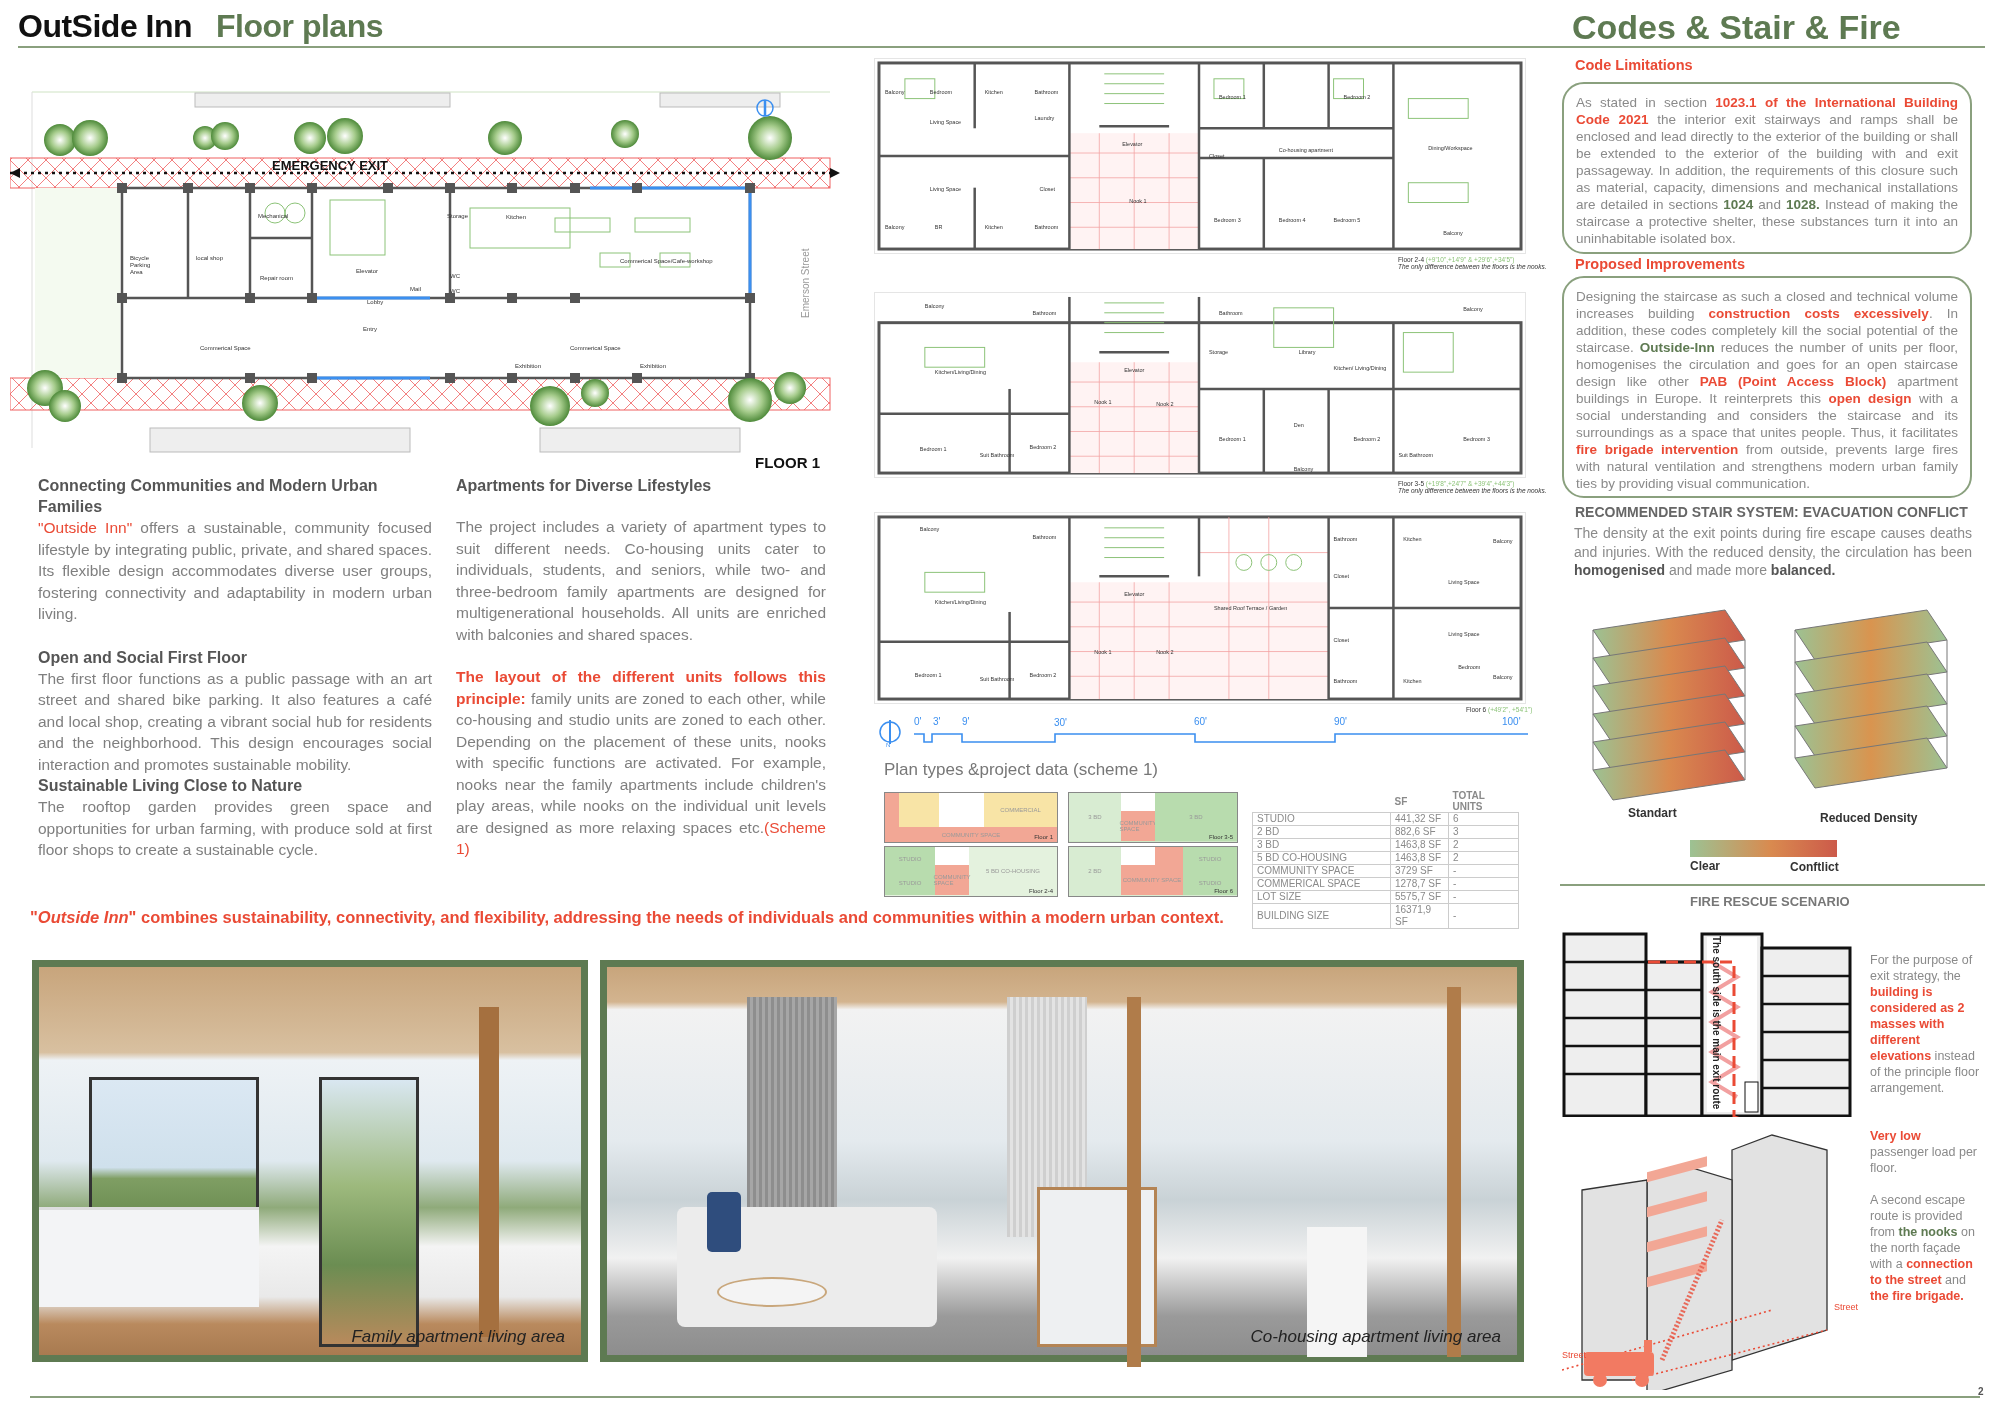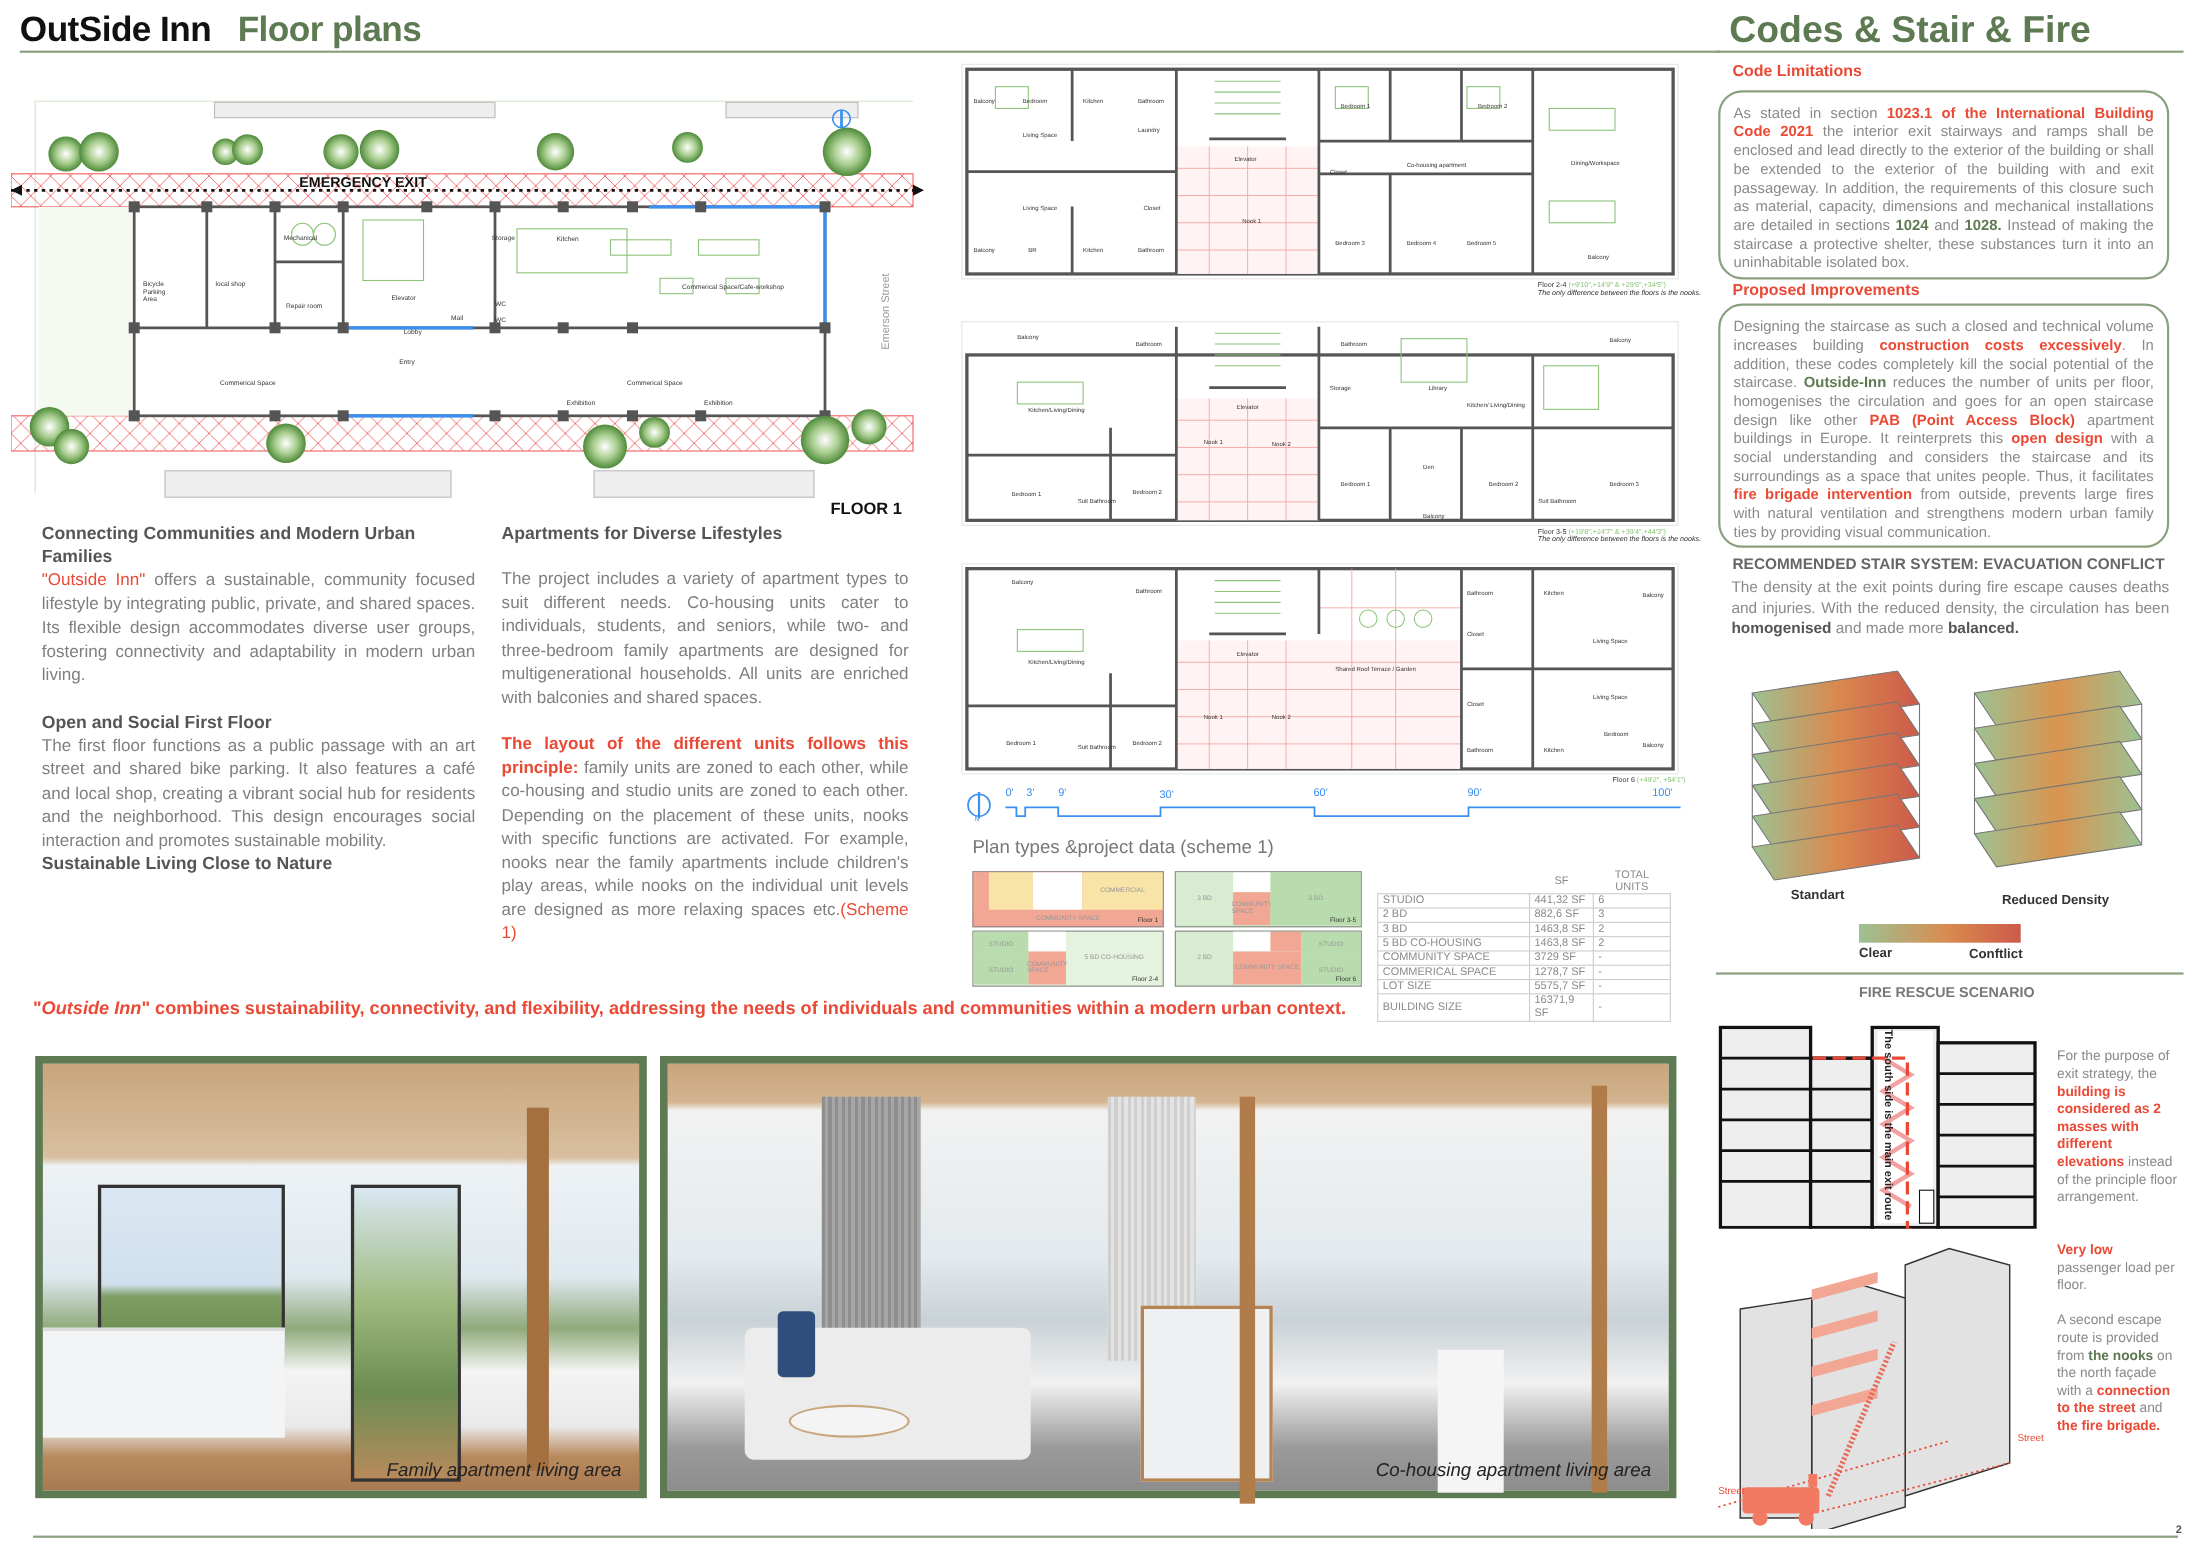--- a/index.html
+++ b/index.html
@@ -16,21 +16,21 @@
 .body-text{font-size:15.5px;line-height:21.5px;text-align:justify;color:#7f7f7f}
 .sec-h{font-size:16px;font-weight:bold;color:#555;line-height:21px}
 .box{border:2px solid #8aa07e;border-radius:22px;padding:10px 12px;font-size:13.5px;line-height:17px;text-align:justify;color:#8a8a8a}
 .sub-red{font-size:14.5px;font-weight:bold;color:#ea4a35}
 .plan{background:#fff;border:1px solid #e5e5e5}
 .plan svg{width:100%;height:100%}
 .photo{border:7px solid #5e7a52}
 .photo-cap{position:absolute;bottom:8px;right:16px;font-style:italic;font-size:17px;color:#222}
 table.pd{border-collapse:collapse;font-size:10px;color:#8a8a8a}
 table.pd td{border:1px solid #ccc;padding:0 4px;height:12.5px;line-height:12px}
-table.pd th{font-weight:normal;text-align:center;padding:0 4px;font-size:10px}
+table.pd th{font-weight:bold;text-align:left;padding:0 4px;font-size:10px}
 .scheme-cell{position:absolute;font-size:6px;color:#999;display:flex;align-items:center;justify-content:center}
 .mini-lbl{position:absolute;bottom:2px;right:4px;font-size:6px;color:#333}
 .fire-txt{font-size:12.5px;line-height:16px;color:#8a8a8a}
 </style>
 </head>
 <body>
 
 <div class="abs title-main">
   <span>OutSide Inn</span><span class="accent">Floor plans</span>
 </div>
@@ -156,20 +156,21 @@
   <div class="abs" style="left:790px;top:230px;font-size:10px;color:#999;transform:rotate(-90deg);transform-origin:left top;white-space:nowrap">Emerson Street</div>
   <div class="abs" style="left:745px;top:366px;font-size:15px;font-weight:bold;color:#111">FLOOR 1</div>
 </div>
 
 <div class="abs" style="left:38px;top:475px;width:394px">
   <div class="sec-h">Connecting Communities and Modern Urban Families</div>
   <p class="body-text"><span class="red">"Outside Inn"</span><span> offers a sustainable, community focused lifestyle by integrating public, private, and shared spaces. Its flexible design accommodates diverse user groups, fostering connectivity and adaptability in modern urban living.</span></p>
   <div class="sec-h" style="margin-top:22px">Open and Social First Floor</div>
   <p class="body-text">The first floor functions as a public passage with an art street and shared bike parking. It also features a café and local shop, creating a vibrant social hub for residents and the neighborhood. This design encourages social interaction and promotes sustainable mobility.</p>
   <div class="sec-h" style="">Sustainable Living Close to Nature</div>
+  <p class="body-text">The rooftop garden provides green space and opportunities for urban farming, with produce sold at first floor shops to create a sustainable cycle.</p>
 </div>
 
 <div class="abs" style="left:456px;top:475px;width:370px">
   <div class="sec-h">Apartments for Diverse Lifestyles</div>
   <p class="body-text" style="margin-top:20px">The project includes a variety of apartment types to suit different needs. Co-housing units cater to individuals, students, and seniors, while two- and three-bedroom family apartments are designed for multigenerational households. All units are enriched with balconies and shared spaces.</p>
   <p class="body-text" style="margin-top:21px"><span class="redb">The layout of the different units follows this principle:</span><span> family units are zoned to each other, while co-housing and studio units are zoned to each other. Depending on the placement of these units, nooks with specific functions are activated. For example, nooks near the family apartments include children's play areas, while nooks on the individual unit levels are designed as more relaxing spaces etc.</span><span class="red">(Scheme 1)</span></p>
 </div>
 
 <div class="abs" style="left:30px;top:908px;font-size:16.5px;font-weight:bold;color:#ea4a35;white-space:nowrap">
   <span>"</span><i>Outside Inn</i><span>" combines sustainability, connectivity, and flexibility, addressing the needs of individuals and communities within a modern urban context.</span>

